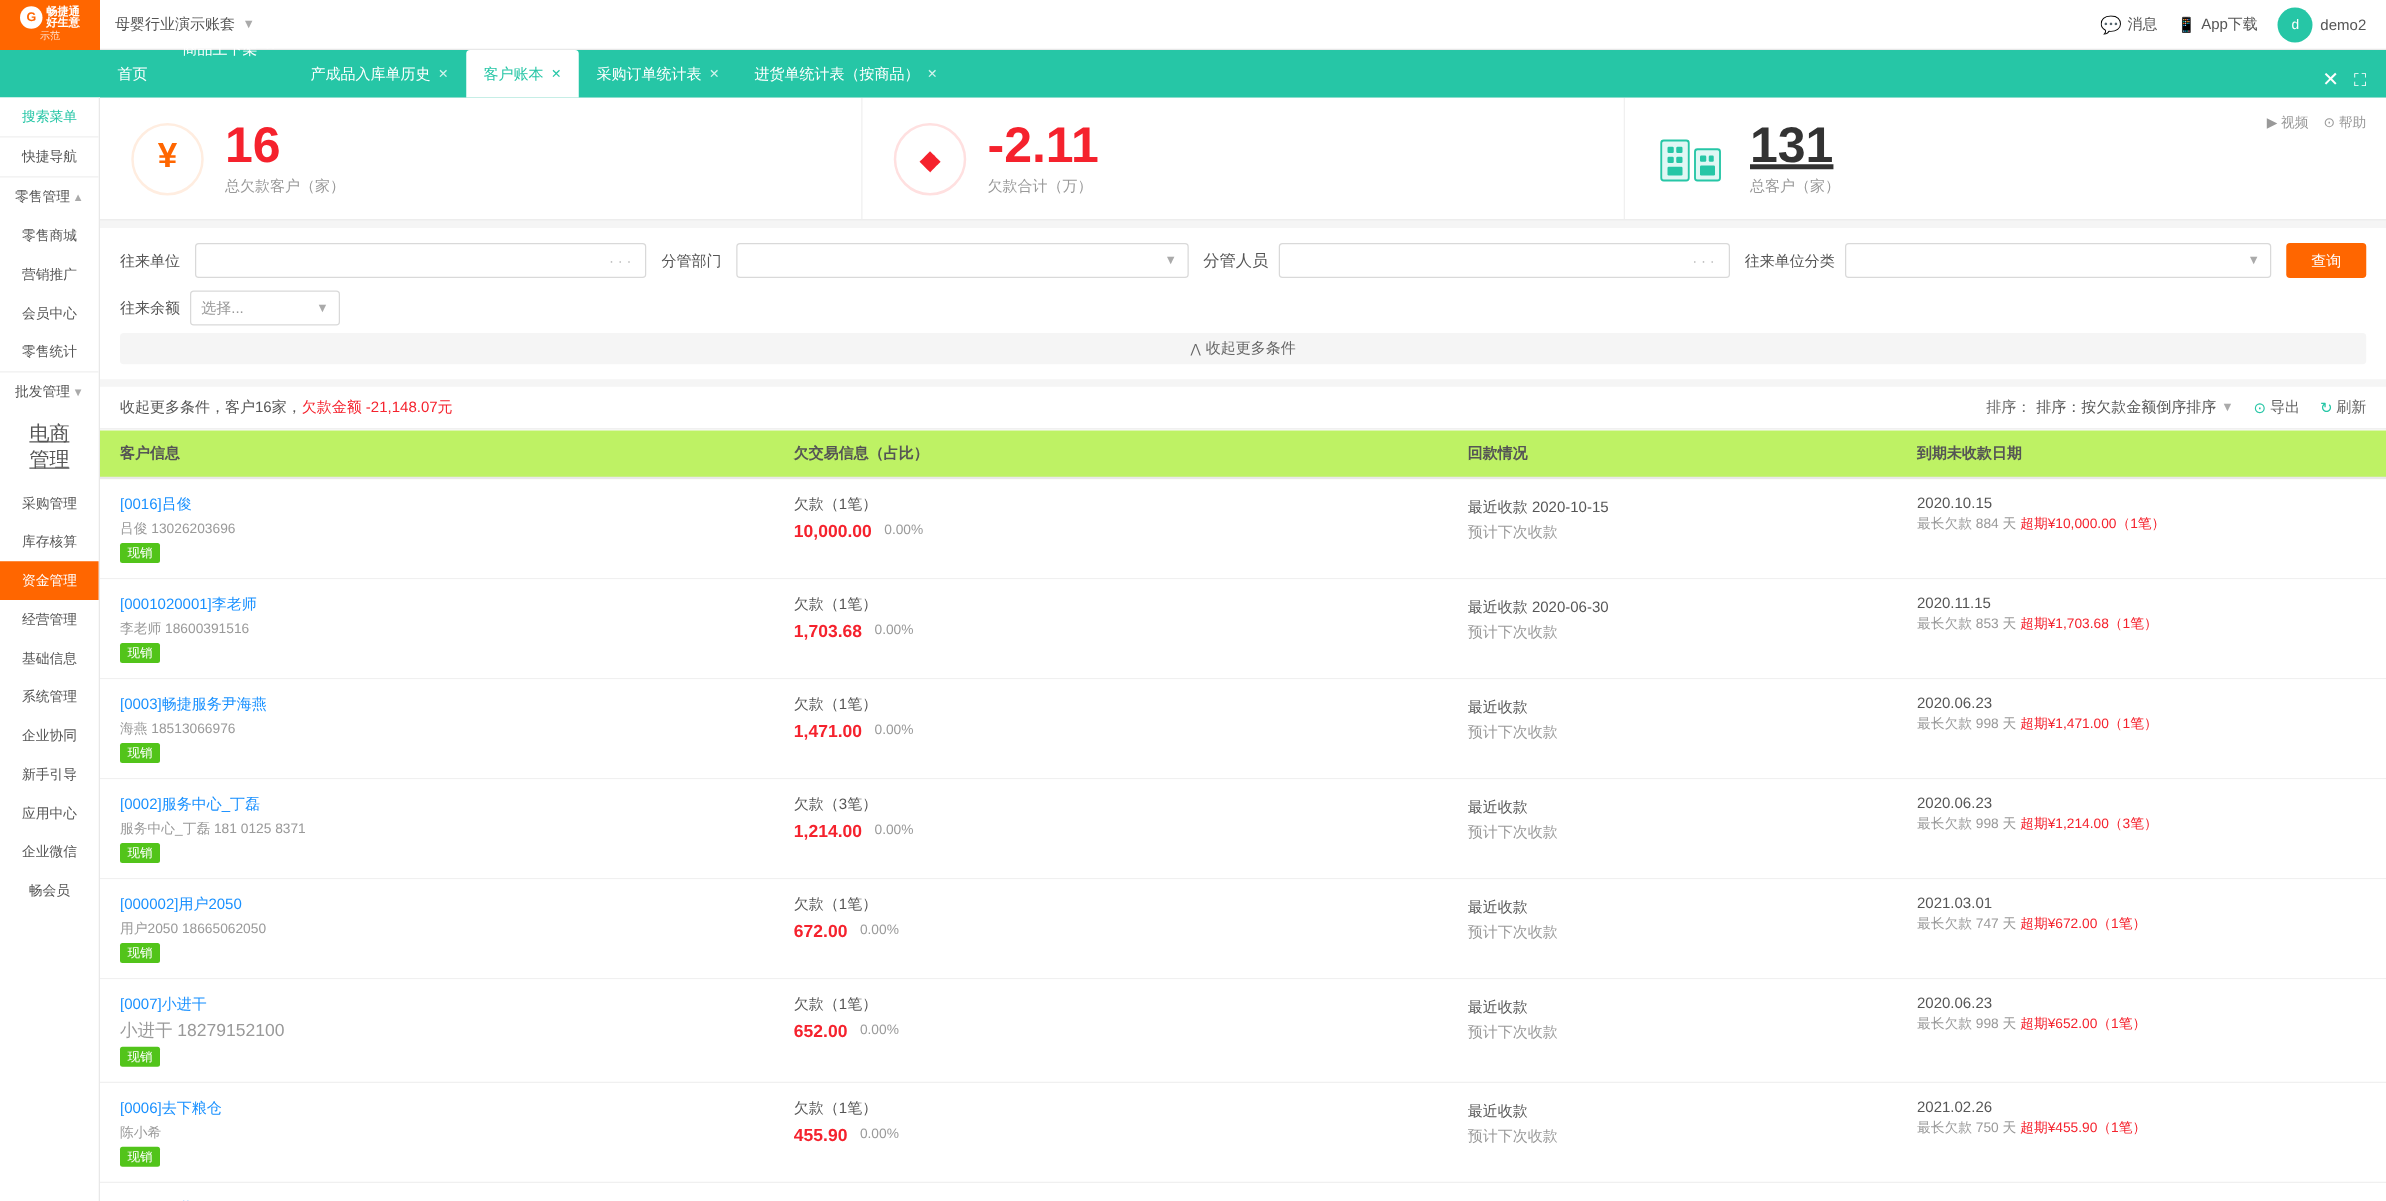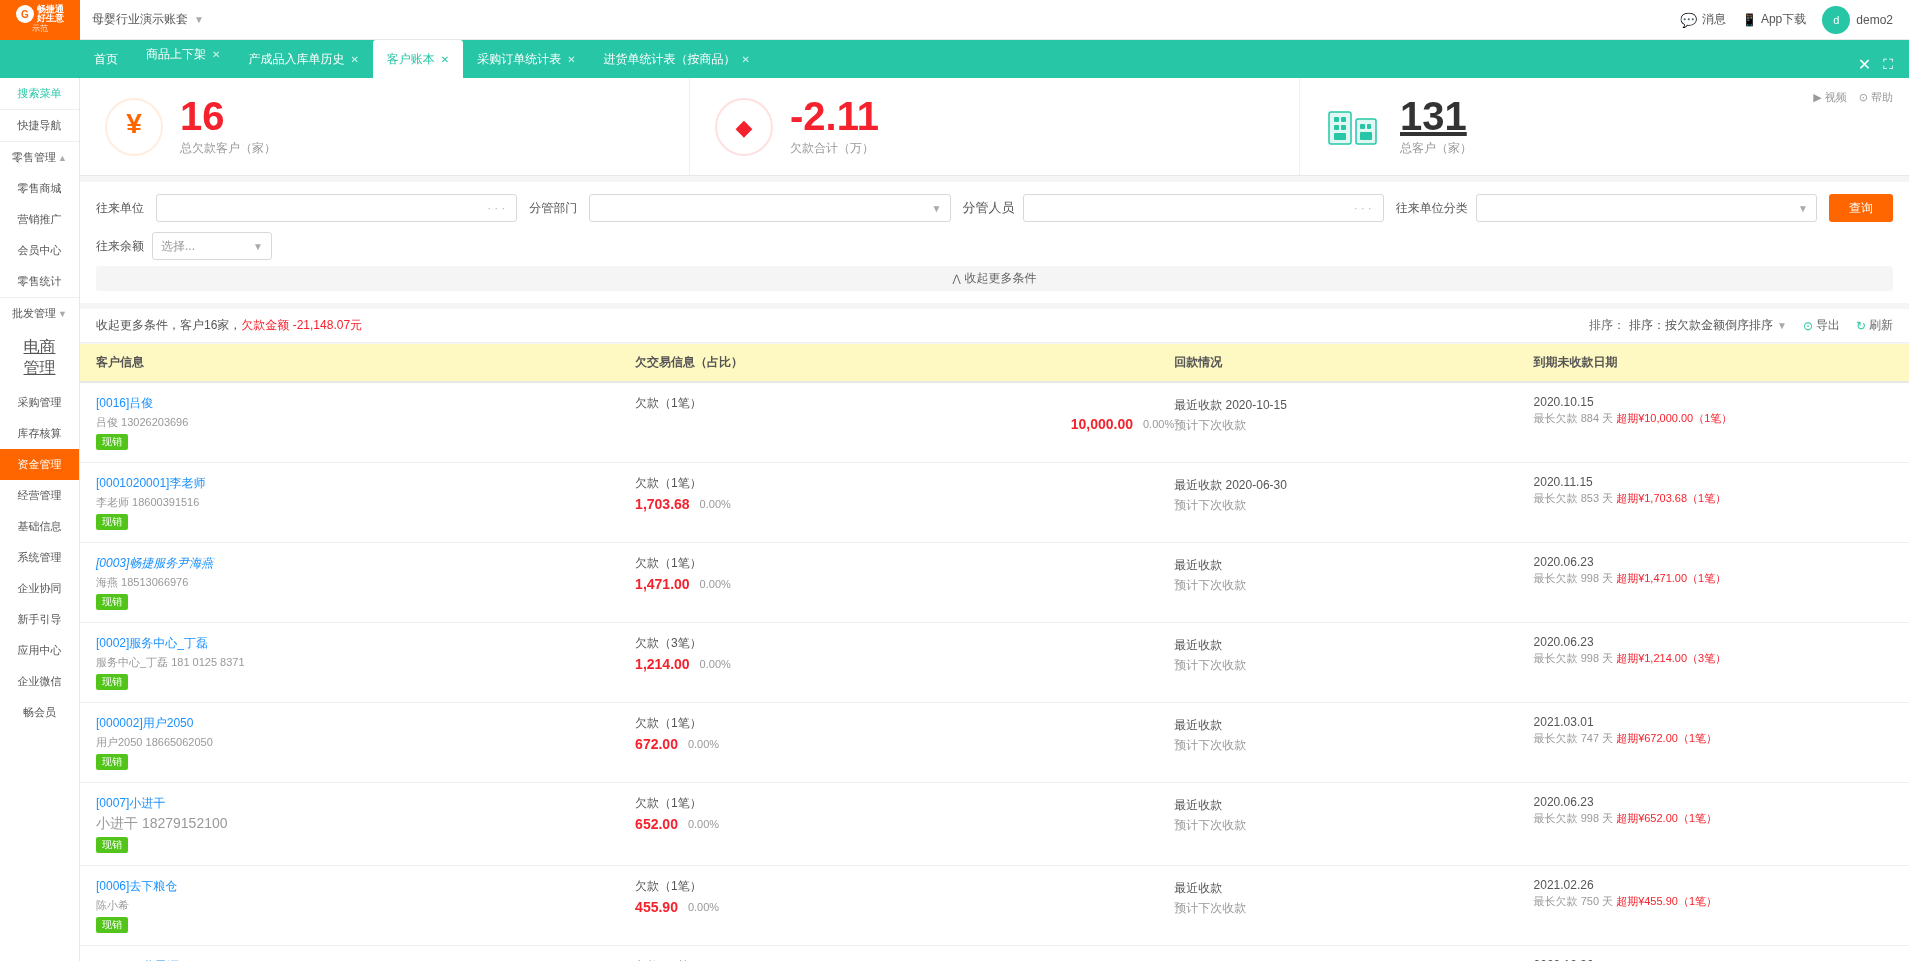--- a/index.html
+++ b/index.html
@@ -41,21 +41,21 @@
       <span style="font-size:12px; color:#555;">demo2</span>
     </div>
   </div>
 </div>
 
 <div style="background:#26c6a6; display:flex; align-items:flex-end; height:38px; padding:0 4px 0 0;">
   <div style="width:80px; min-width:80px;"></div>
   <div style="padding:0 14px; color:#fff; font-size:12px; cursor:pointer; display:flex; align-items:center; height:38px;">
     <span>首页</span>
   </div>
-  <div style="padding:0 14px; color:#fff; font-size:12px; cursor:pointer; display:flex; align-items:center; height:47px; gap:6px;">
+  <div style="padding:0 14px; color:#fff; font-size:12px; cursor:pointer; display:flex; align-items:flex-start; height:47px; gap:6px;">
     <span>商品上下架</span>
       <span style="font-size:10px; opacity:0.8;">✕</span>
   </div>
   <div style="padding:0 14px; color:#fff; font-size:12px; cursor:pointer; display:flex; align-items:center; height:38px; gap:6px;">
     <span>产成品入库单历史</span>
       <span style="font-size:10px; opacity:0.8;">✕</span>
   </div>
   <div style="padding:0 14px; color:#fff; font-size:12px; cursor:pointer; display:flex; align-items:center; height:38px; gap:6px; background:#fff; color:#26c6a6; border-radius:3px 3px 0 0;">
     <span style="color:#26c6a6;">客户账本</span>
       <span style="font-size:10px; color:#26c6a6;">✕</span>
@@ -237,37 +237,37 @@
         </div>
         <div style="display:flex; align-items:center; gap:3px; cursor:pointer; color:#666;">
           <span style="color:#26c6a6;">↻</span>
           <span>刷新</span>
         </div>
       </div>
     </div>
 
     <div style="background:#fff;">
 
-      <div style="display:flex; background:#fef9c3; border-bottom:2px solid #e8e8e8; padding:10px 16px; font-weight:bold; font-size:12px; color:#555;justify-content:space-between;">
+      <div style="display:flex; background:#bef264; border-bottom:2px solid #e8e8e8; padding:10px 16px; font-weight:bold; font-size:12px; color:#555;justify-content:space-between;">
         <div style="flex:3;">客户信息</div>
         <div style="flex:3;">欠交易信息（占比）</div>
         <div style="flex:2;">回款情况</div>
         <div style="flex:2;">到期未收款日期</div>
       </div>
 
       <div id="table-body">
           <div style="display: flex; border-bottom: 1px solid rgb(240, 240, 240); padding: 12px 16px; align-items: flex-start; background: rgb(255, 255, 255);">
     <div style="flex:3;">
       <div style="color:#1890ff; cursor:pointer; font-size:12px;">[0016]吕俊</div>
       <div style="color:#999; font-size:11px; margin-top:3px;">吕俊 13026203696</div>
       <span style="display:inline-block; background:#52c41a; color:#fff; padding:1px 6px; border-radius:2px; font-size:10px; margin-top:4px;">现销</span>
     </div>
     <div style="flex:3;">
       <div style="font-size:12px; color:#555;">欠款（1笔）</div>
-      <div style="display:flex; align-items:center; gap:10px; margin-top:4px;justify-content:flex-end;">
+      <div style="display:flex; align-items:center; gap:10px; margin-top:4px;">
         <div style="color:#f5222d; font-size:14px; font-weight:bold;">10,000.00</div>
         <div style="color:#999; font-size:11px;">0.00%</div>
       </div>
     </div>
     <div style="flex:2;">
       <div style="font-size:12px; color:#555; line-height:1.8;">最近收款    2020-10-15</div>
       <div style="font-size:12px; color:#999;">预计下次收款</div>
     </div>
     <div style="flex:2;">
       <div style="font-size:12px; color:#555;">2020.10.15</div>
@@ -291,21 +291,21 @@
       <div style="font-size:12px; color:#555; line-height:1.8;">最近收款    2020-06-30</div>
       <div style="font-size:12px; color:#999;">预计下次收款</div>
     </div>
     <div style="flex:2;">
       <div style="font-size:12px; color:#555;">2020.11.15</div>
       <div style="font-size:11px; color:#999; margin-top:2px;">最长欠款 853 天 <span style="color:#f5222d; cursor:pointer;">超期¥1,703.68（1笔）</span></div>
     </div>
   </div>
           <div style="display: flex; border-bottom: 1px solid rgb(240, 240, 240); padding: 12px 16px; align-items: flex-start; background: rgb(255, 255, 255);">
     <div style="flex:3;">
-      <div style="color:#1890ff; cursor:pointer; font-size:12px;font-style:italic;">[0003]畅捷服务尹海燕</div>
+      <div style="color:#1890ff; cursor:pointer; font-size:12px;">[0003]畅捷服务尹海燕</div>
       <div style="color:#999; font-size:11px; margin-top:3px;">海燕 18513066976</div>
       <span style="display:inline-block; background:#52c41a; color:#fff; padding:1px 6px; border-radius:2px; font-size:10px; margin-top:4px;">现销</span>
     </div>
     <div style="flex:3;">
       <div style="font-size:12px; color:#555;">欠款（1笔）</div>
       <div style="display:flex; align-items:center; gap:10px; margin-top:4px;">
         <div style="color:#f5222d; font-size:14px; font-weight:bold;">1,471.00</div>
         <div style="color:#999; font-size:11px;">0.00%</div>
       </div>
     </div>

